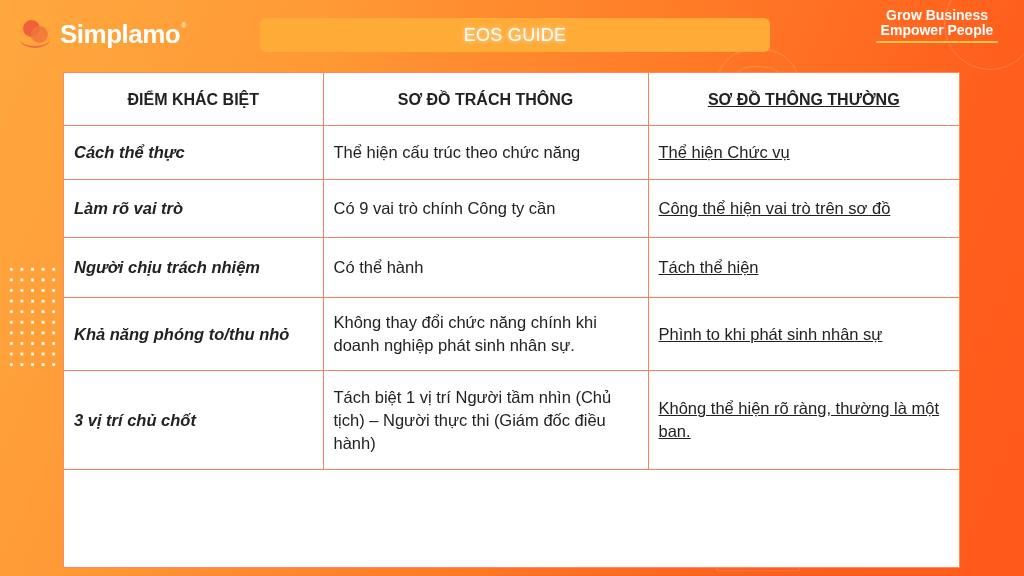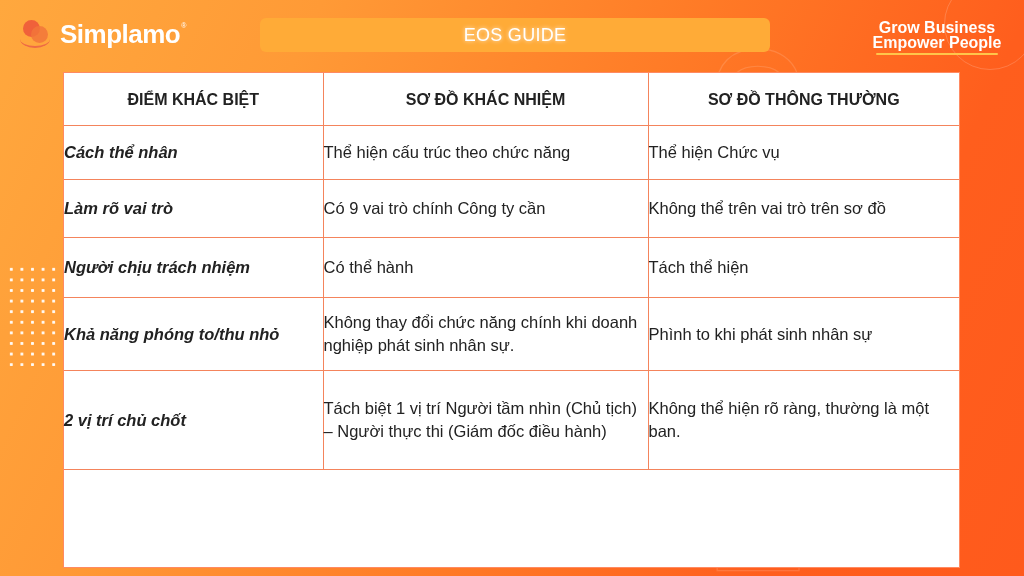--- a/index.html
+++ b/index.html
@@ -31,34 +31,34 @@
     .logo-mark .arc { position: absolute; left: 2px; top: 12px; width: 30px; height: 16px; border-bottom: 2px solid #ee6a45; border-radius: 0 0 50% 50%; }
     .logo-text { color: #fff; font-size: 26px; font-weight: 700; letter-spacing: -0.5px; }
     .logo-reg { color: #fff; font-size: 7px; margin-left: 1px; align-self: flex-start; margin-top: 4px; }
     .title-bar {
       position: absolute; left: 260px; top: 18px; width: 510px; height: 34px;
       background: #ffab37; border-radius: 6px;
       display: flex; align-items: center; justify-content: center;
       color: #fff; font-size: 18px; letter-spacing: 0.3px;
       text-shadow: 0 0 4px rgba(255,255,255,0.8);
     }
-    .slogan { position: absolute; left: 872px; top: 20px; width: 130px; text-align: center; color: #fff; font-weight: 700; font-size: 16px; line-height: 15px; }
+    .slogan { position: absolute; left: 872px; top: 8px; width: 130px; text-align: center; color: #fff; font-weight: 700; font-size: 14px; line-height: 15px; }
     .slogan .underline { display: block; margin: 3px auto 0; width: 122px; height: 2px; border-radius: 2px; background: #ffc54a; }
     .table-wrap {
       position: absolute; left: 64px; top: 73px; width: 895px; height: 494px;
       background: #fff; box-shadow: 0 0 0 1px #ff8a62;
     }
     table { border-collapse: collapse; width: 895px; table-layout: fixed; }
     td, th {
-      border: 1.5px solid #f4845c; padding: 0 0; color: #222; font-size: 16.5px; line-height: 23px;
+      border: 1.5px solid #f4845c; padding: 0 10px; color: #222; font-size: 16.5px; line-height: 23px;
       vertical-align: middle; text-align: left; font-weight: 400;
     }
     tr:first-child th { border-top: none; }
     th:first-child, td:first-child { border-left: none; }
-    th:last-child, td:last-child { border-right: none; }
+    th:last-child, td:last-child { border-right: none; text-decoration: underline; }
     th { height: 52px; text-align: center; font-weight: 700; font-size: 16px; color: #222; }
     td.label { font-weight: 700; font-style: italic; }
     col.c1 { width: 259px; } col.c2 { width: 325px; } col.c3 { width: 311px; }
   </style>
 </head>
 <body>
 
 <div class="dots"></div>
 <div class="circle-deco"></div>
 <div class="watermark">SIMPLAMO</div>
@@ -84,45 +84,45 @@
 <div class="table-wrap">
   <table>
     <colgroup>
         <col class="c1">
         <col class="c2">
         <col class="c3">
       </colgroup>
     <thead>
       <tr>
         <th>ĐIỂM KHÁC BIỆT</th>
-        <th>SƠ ĐỒ KHÁC NHIỆM</th>
+        <th>SƠ ĐỒ TRÁCH THÔNG</th>
         <th>SƠ ĐỒ THÔNG THƯỜNG</th>
       </tr>
     </thead>
     <tbody>
       <tr style="height:54px">
-        <td class="label">Cách thể nhân</td>
+        <td class="label">Cách thể thực</td>
         <td>Thể hiện cấu trúc theo chức năng</td>
         <td>Thể hiện Chức vụ</td>
       </tr>
       <tr style="height:58px">
         <td class="label">Làm rõ vai trò</td>
         <td>Có 9 vai trò chính Công ty cần</td>
-        <td>Không thể trên vai trò trên sơ đồ</td>
+        <td>Công thể hiện vai trò trên sơ đồ</td>
       </tr>
       <tr style="height:60px">
         <td class="label">Người chịu trách nhiệm</td>
         <td>Có thể hành</td>
         <td>Tách thể hiện</td>
       </tr>
       <tr style="height:73px">
         <td class="label">Khả năng phóng to/thu nhỏ</td>
         <td>Không thay đổi chức năng chính khi doanh nghiệp phát sinh nhân sự.</td>
         <td>Phình to khi phát sinh nhân sự</td>
       </tr>
       <tr style="height:99px">
-        <td class="label">2 vị trí chủ chốt</td>
+        <td class="label">3 vị trí chủ chốt</td>
         <td>Tách biệt 1 vị trí Người tầm nhìn (Chủ tịch)  – Người thực thi (Giám đốc điều hành)</td>
         <td>Không thể hiện rõ ràng, thường là một ban.</td>
       </tr>
     </tbody>
   </table>
 </div>
 
 </body></html>

